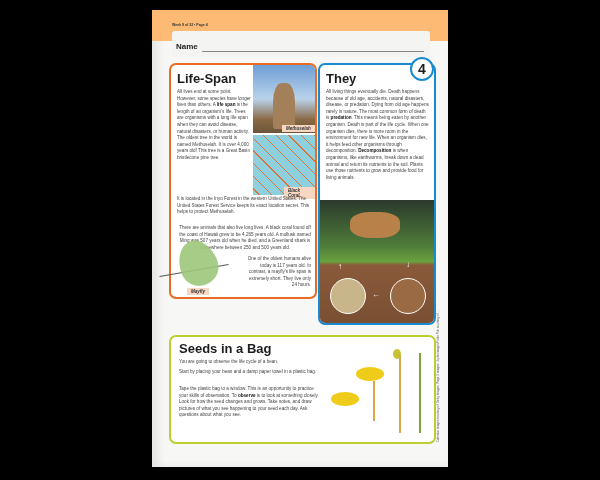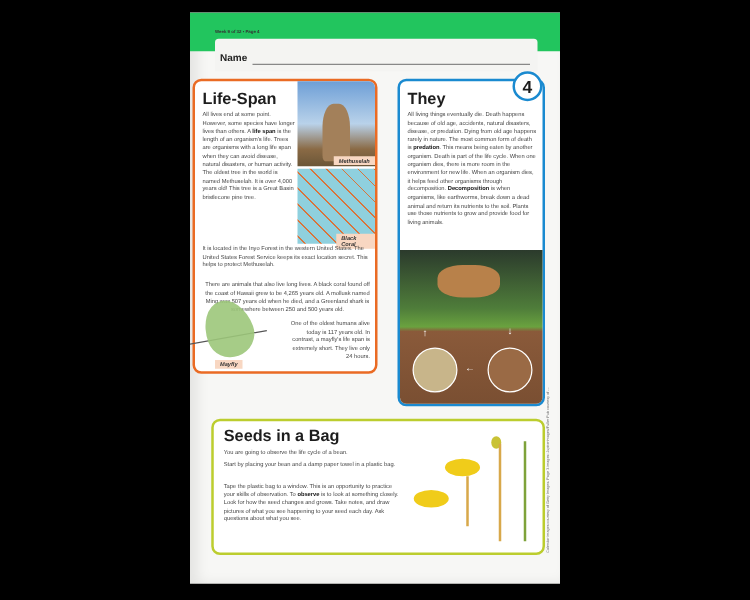--- a/index.html
+++ b/index.html
@@ -1,28 +1,28 @@
 <!DOCTYPE html>
 <html><head>
 <meta charset="utf-8">
 <style>
   html, body { margin:0; padding:0; }
   body { width:600px; height:480px; background:#000; position:relative; overflow:hidden;
          font-family:"Liberation Sans", sans-serif; }
   .page { position:absolute; left:152px; top:10px; width:296px; height:457px; background:#f7f7f5;
           box-shadow: inset 6px 0 10px rgba(0,0,0,0.08); overflow:hidden; }
-  .header-band { position:absolute; left:0; top:0; width:296px; height:31px; background:#22c55e; }
+  .header-band { position:absolute; left:0; top:0; width:296px; height:31px; background:#fdba74; }
   .week-label { position:absolute; left:20px; top:13px; font-size:3.5px; color:#333; font-weight:bold; }
   .name-box { position:absolute; left:20px; top:21px; width:258px; height:26px; background:#f4f4f2;
               border-radius:3px 3px 0 0; }
   .name-label { position:absolute; left:4px; top:11px; font-size:8px; font-weight:bold; color:#222; }
   .name-line { position:absolute; left:30px; right:6px; top:20px; border-bottom:1px solid #888; }
 
   .box { position:absolute; background:#fff; border-radius:7px; }
-  .life-box { left:2px; top:53px; width:144px; height:232px; border:2.5px solid #ea6b24; }
+  .life-box { left:17px; top:53px; width:144px; height:232px; border:2.5px solid #ea6b24; }
   .death-box { left:166px; top:53px; width:114px; height:258px; border:2.5px solid #1a8ad0; }
   .seeds-box { left:17px; top:325px; width:263px; height:105px; border:2.5px solid #bccd2e; }
 
   .box-title { position:absolute; font-weight:bold; color:#1d1d1d; font-size:13px; }
   .body-text { position:absolute; font-size:4.6px; line-height:6.6px; color:#444; }
   .body-text b { color:#111; }
 
   .photo { position:absolute; border-radius:0 5px 0 0; overflow:hidden; }
   .tree-photo { left:82px; top:0; width:62px; height:68px;
                 background: linear-gradient(180deg,#6e9fd6 0%,#b9d2ea 50%,#8a6a45 80%,#6b5638 100%); border-radius:0 5px 0 0; }

